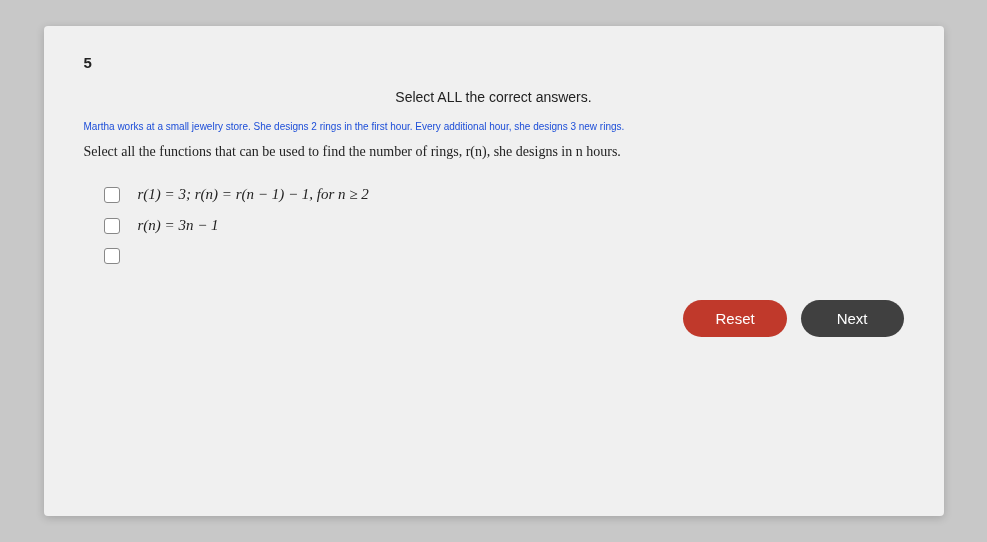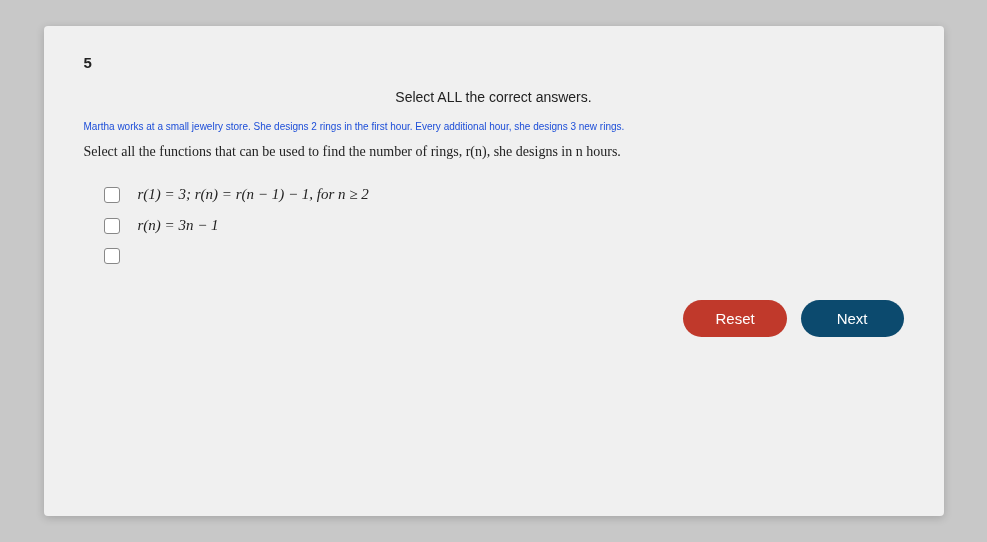--- a/index.html
+++ b/index.html
@@ -106,21 +106,21 @@
       border: none;
       border-radius: 22px;
       padding: 10px 32px;
       font-size: 15px;
       font-family: Arial, sans-serif;
       cursor: pointer;
       font-weight: 500;
     }
 
     .btn-next {
-      background: #0c4a6e;
+      background: #404040;
       color: #fff;
       border: none;
       border-radius: 22px;
       padding: 10px 36px;
       font-size: 15px;
       font-family: Arial, sans-serif;
       cursor: pointer;
       font-weight: 500;
     }
 

